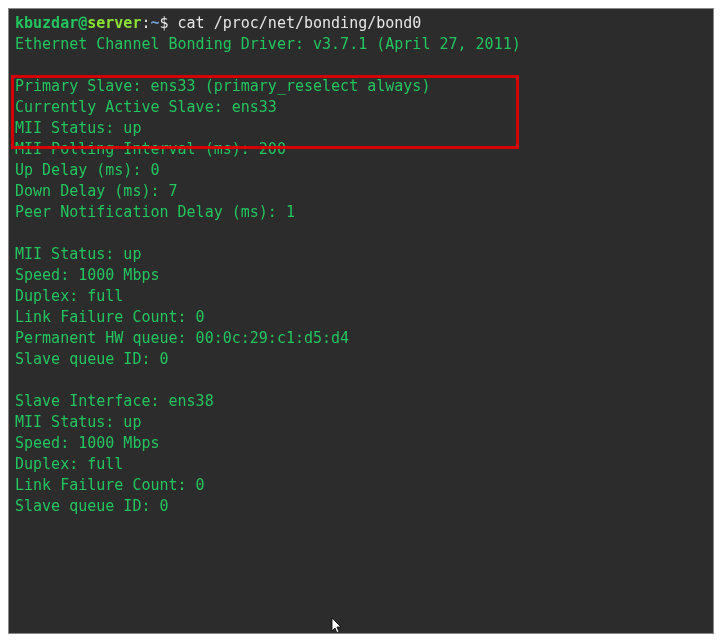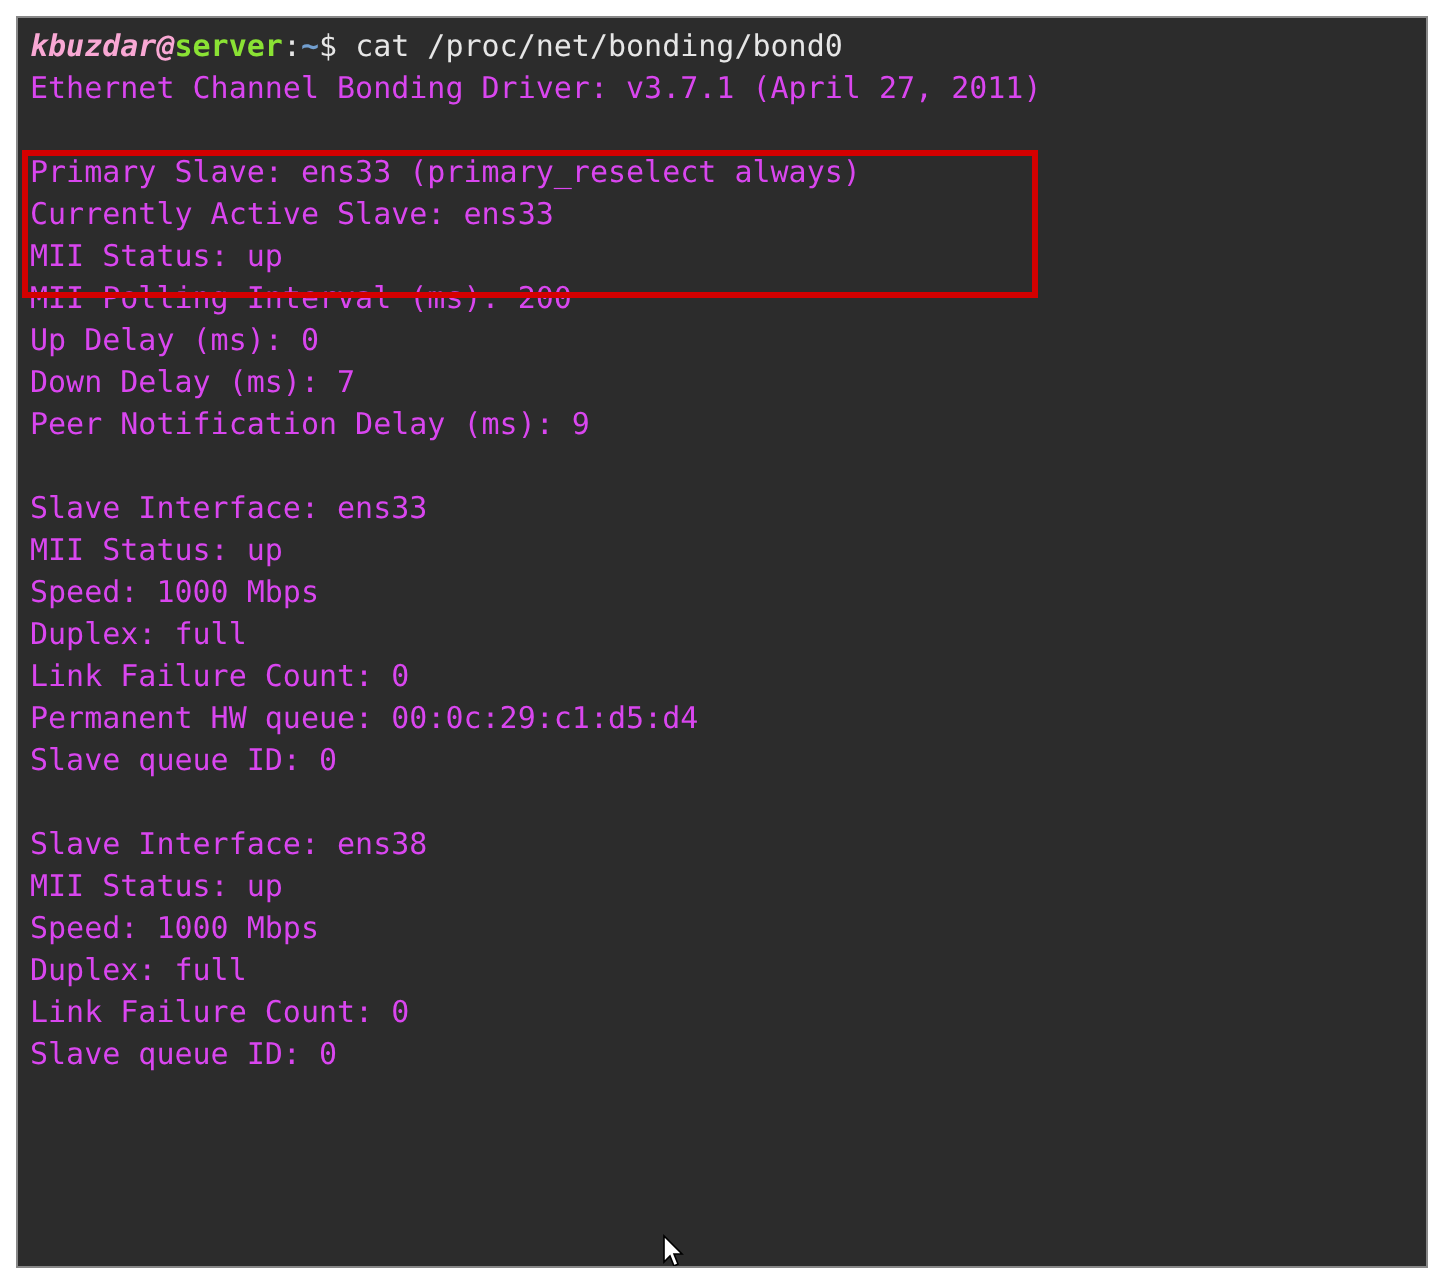--- a/index.html
+++ b/index.html
@@ -22,39 +22,38 @@
       line-height: 1.4;
       color: #e6e6e6;
       position: relative;
       overflow: hidden;
     }
     .prompt-line {
       white-space: pre;
       margin-bottom: 0;
     }
     .user {
-      color: #f9a8d4;
+      color: #22c55e;
       font-weight: bold;
-      font-style: italic;
     }
     .host {
       color: #8ae234;
       font-weight: bold;
       text-align: right;
     }
     .path {
       color: #729fcf;
       font-weight: bold;
     }
     .cmd-text {
       color: #e6e6e6;
     }
     .line {
       white-space: pre;
-      color: #d946ef;
+      color: #22c55e;
     }
     .highlight-box {
       position: absolute;
       border: 3px solid #d40000;
       top: 66px;
       left: 2px;
       width: 508px;
       height: 74px;
       pointer-events: none;
     }
@@ -77,23 +76,22 @@
 <div class="terminal">
   <div class="prompt-line"><span class="user">kbuzdar</span><span class="user">@</span><span class="host">server</span><span class="cmd-text">:</span><span class="path">~</span><span class="cmd-text">$ </span><span class="cmd-text">cat /proc/net/bonding/bond0</span></div>
   <div class="line">Ethernet Channel Bonding Driver: v3.7.1 (April 27, 2011)</div>
   <div class="line">&nbsp;</div>
   <div class="line">Primary Slave: ens33 (primary_reselect always)</div>
   <div class="line">Currently Active Slave: ens33</div>
   <div class="line">MII Status: up</div>
   <div class="line">MII Polling Interval (ms): 200</div>
   <div class="line">Up Delay (ms): 0</div>
   <div class="line">Down Delay (ms): 7</div>
-  <div class="line">Peer Notification Delay (ms): 9</div>
+  <div class="line">Peer Notification Delay (ms): 1</div>
   <div class="line">&nbsp;</div>
-  <div class="line">Slave Interface: ens33</div>
   <div class="line">MII Status: up</div>
   <div class="line">Speed: 1000 Mbps</div>
   <div class="line">Duplex: full</div>
   <div class="line">Link Failure Count: 0</div>
   <div class="line">Permanent HW queue: 00:0c:29:c1:d5:d4</div>
   <div class="line">Slave queue ID: 0</div>
   <div class="line">&nbsp;</div>
   <div class="line">Slave Interface: ens38</div>
   <div class="line">MII Status: up</div>
   <div class="line">Speed: 1000 Mbps</div>

